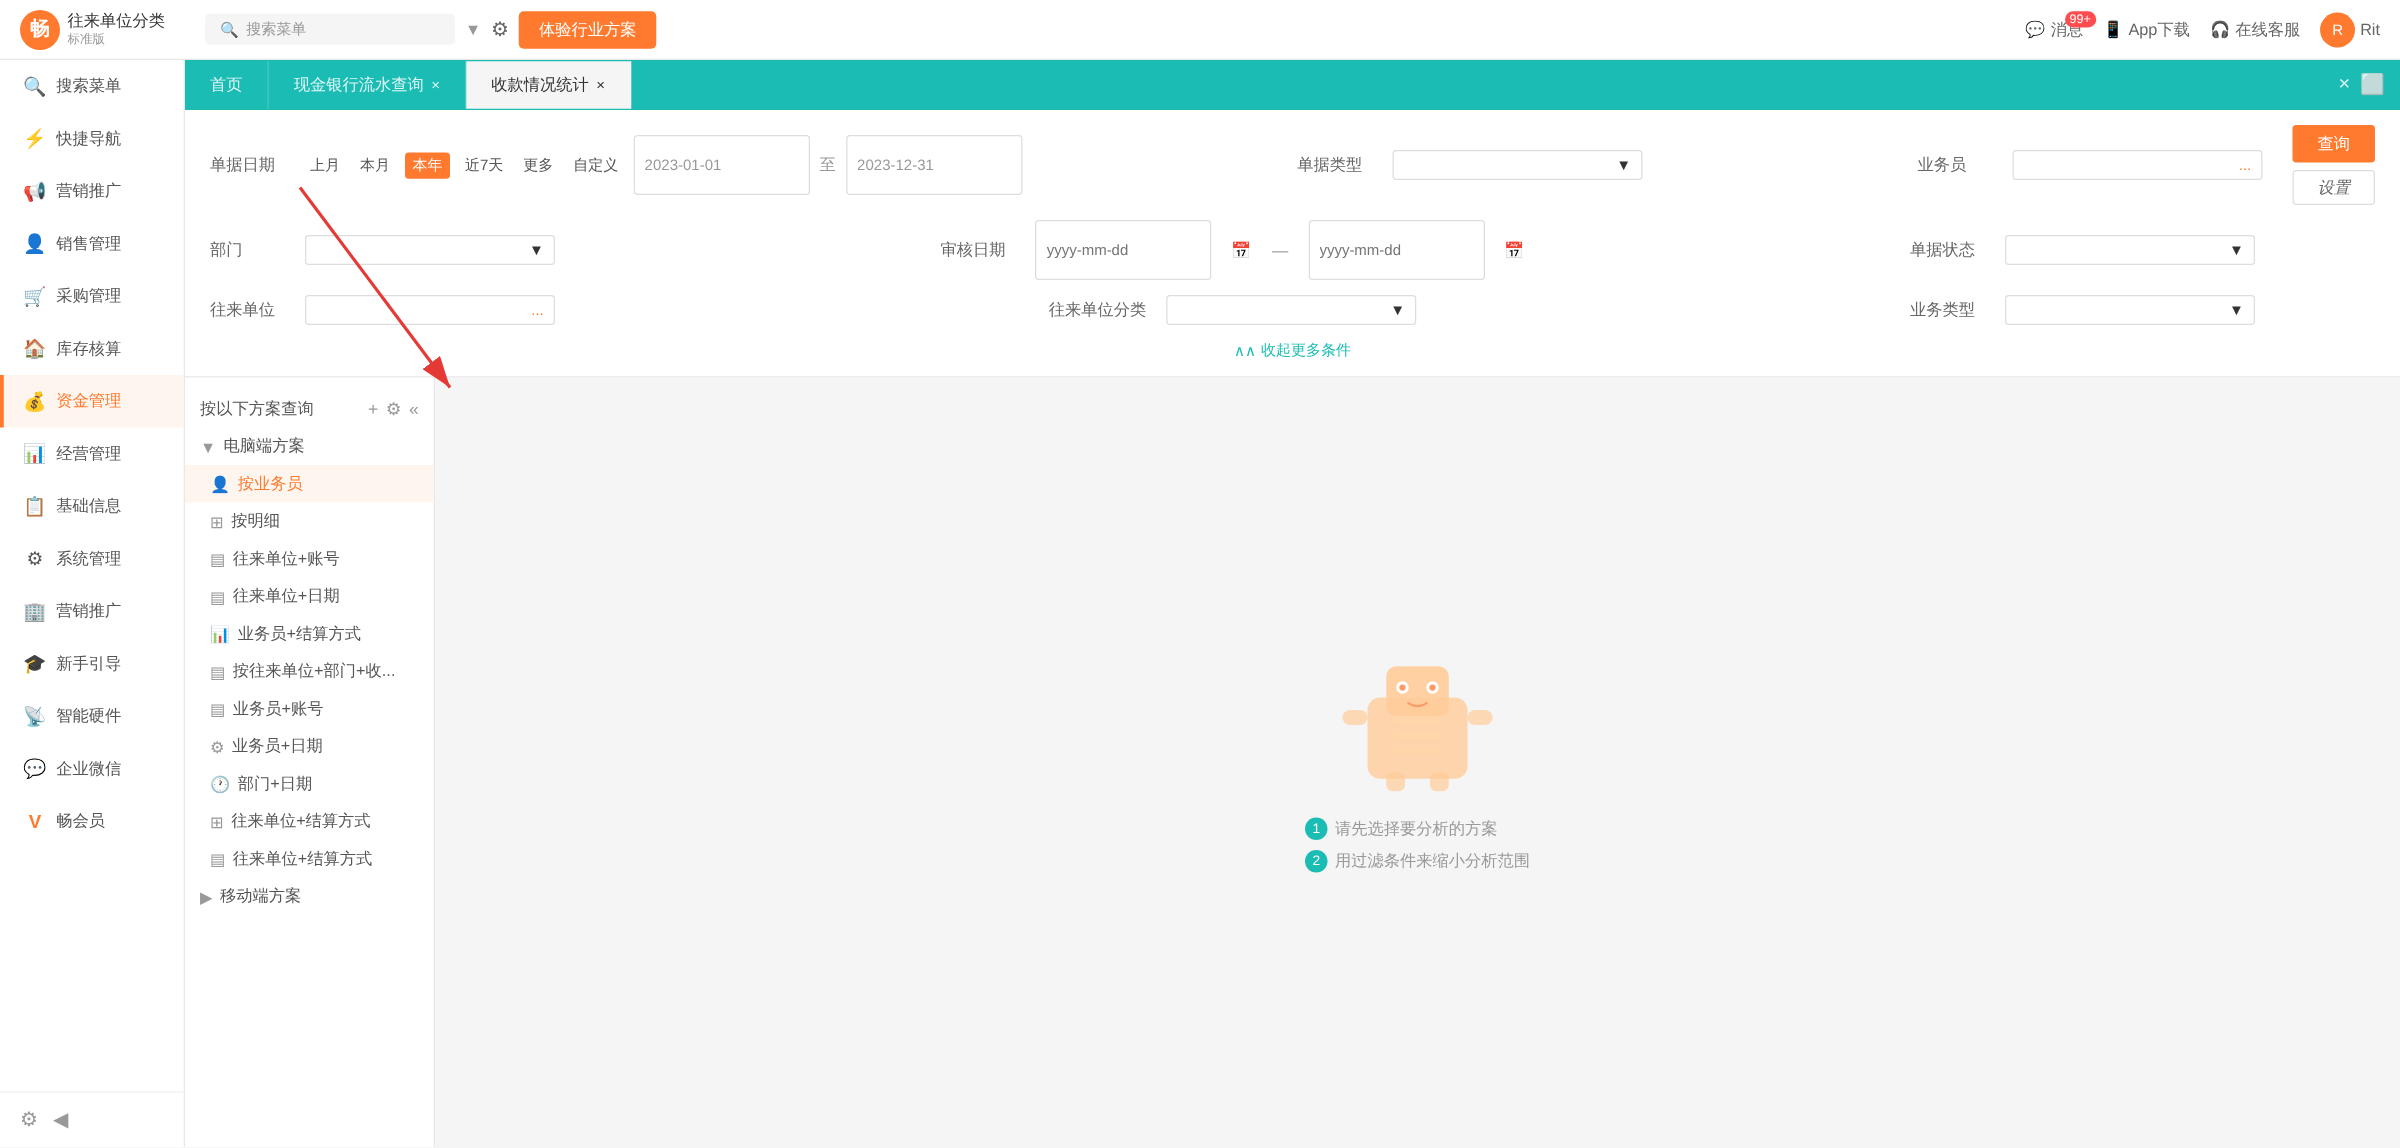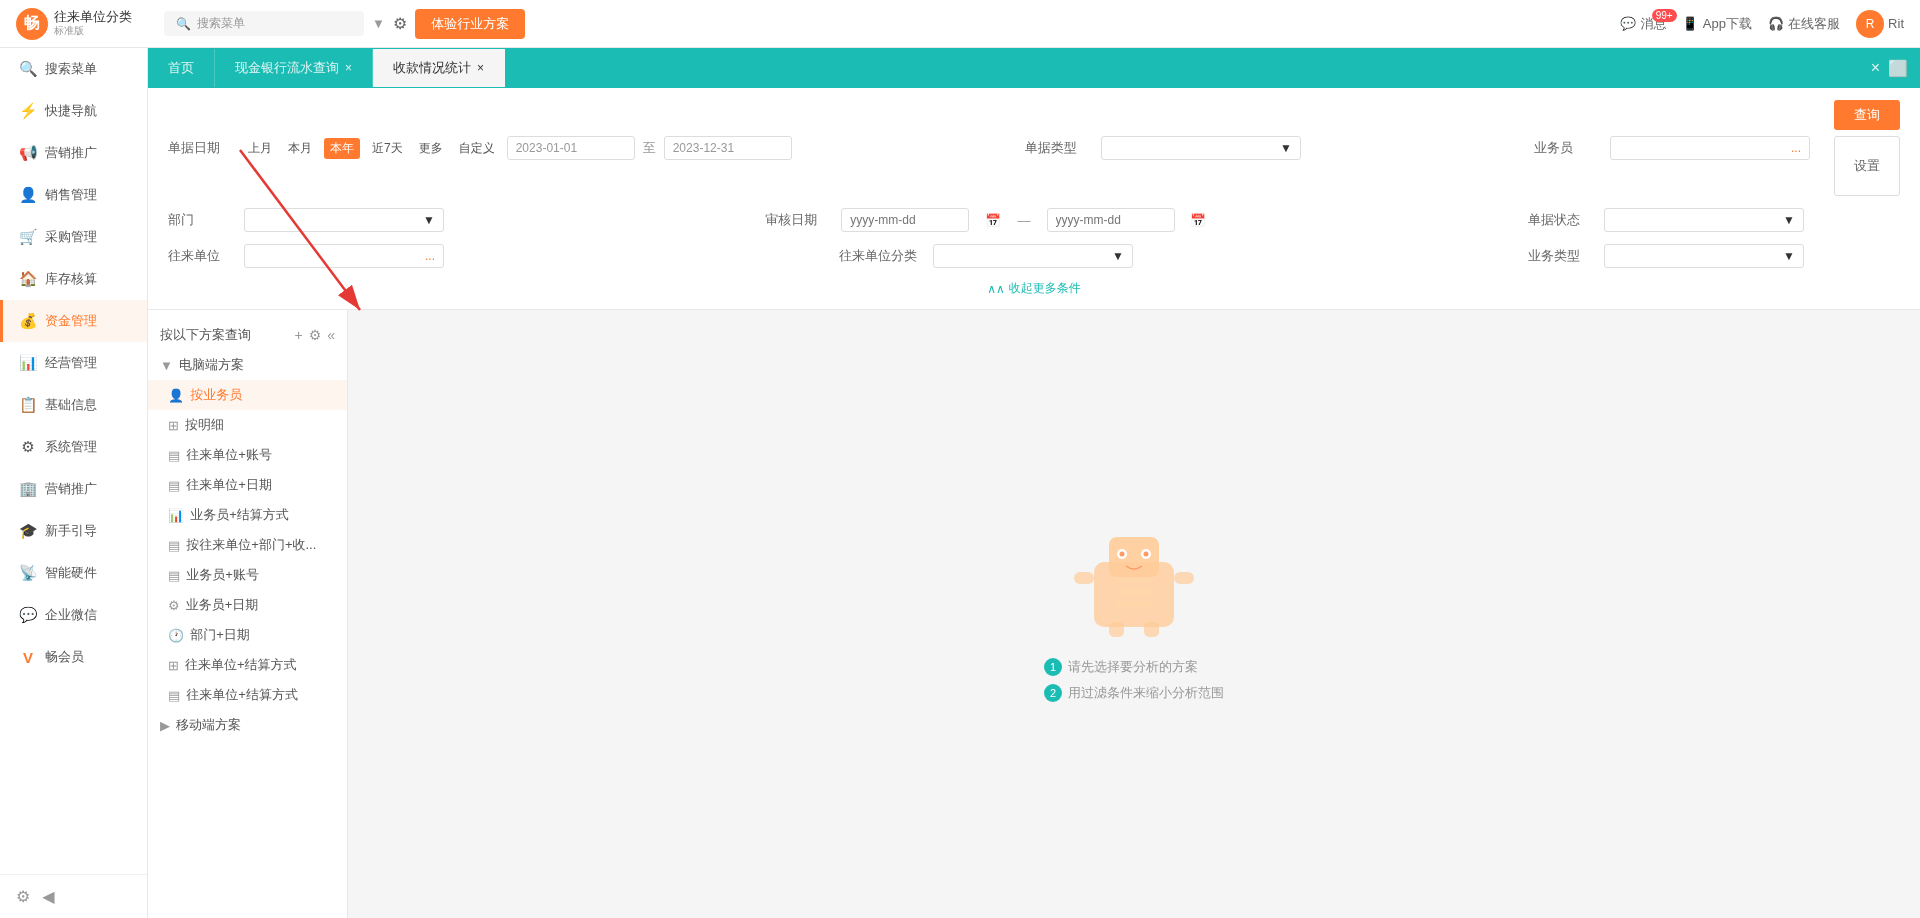--- a/index.html
+++ b/index.html
@@ -164,38 +164,38 @@
     .filter-label { color: #666; font-size: 13px; white-space: nowrap; min-width: 60px; }
     .filter-group { display: flex; align-items: center; gap: 8px; }
     .date-shortcut {
       color: #555; cursor: pointer; font-size: 12px; padding: 2px 4px;
     }
     .date-shortcut.active {
       background: #ff7a2e; color: white; border-radius: 3px; padding: 2px 6px;
     }
     .date-input {
       border: 1px solid #ddd; border-radius: 3px;
-      padding: 4px 8px; font-size: 12px; color: #999;
-      width: 128px;
+      padding: 16px 8px; font-size: 12px; color: #999;
+      width: 141px;
     }
     .filter-select {
       border: 1px solid #ddd; border-radius: 3px;
       padding: 4px 8px; font-size: 12px; color: #333;
       min-width: 120px; display: flex; align-items: center; justify-content: space-between;
       cursor: pointer;
     }
     .query-btn {
       background: #ff7a2e; color: white;
       border: none; border-radius: 3px;
       padding: 6px 20px; cursor: pointer; font-size: 13px;
     }
     .set-btn {
       background: #fff; color: #666;
       border: 1px solid #ddd; border-radius: 3px;
-      padding: 20px 16px; cursor: pointer; font-size: 13px;
+      padding: 4px 16px; cursor: pointer; font-size: 13px; font-style: italic;
     }
     .collapse-btn {
       display: flex; align-items: center; justify-content: center;
       color: #1bbcb3; cursor: pointer; font-size: 12px; gap: 4px;
       margin-top: 8px;
     }
 
     
     .left-panel-container {
       display: flex; flex: 1; overflow: hidden;

